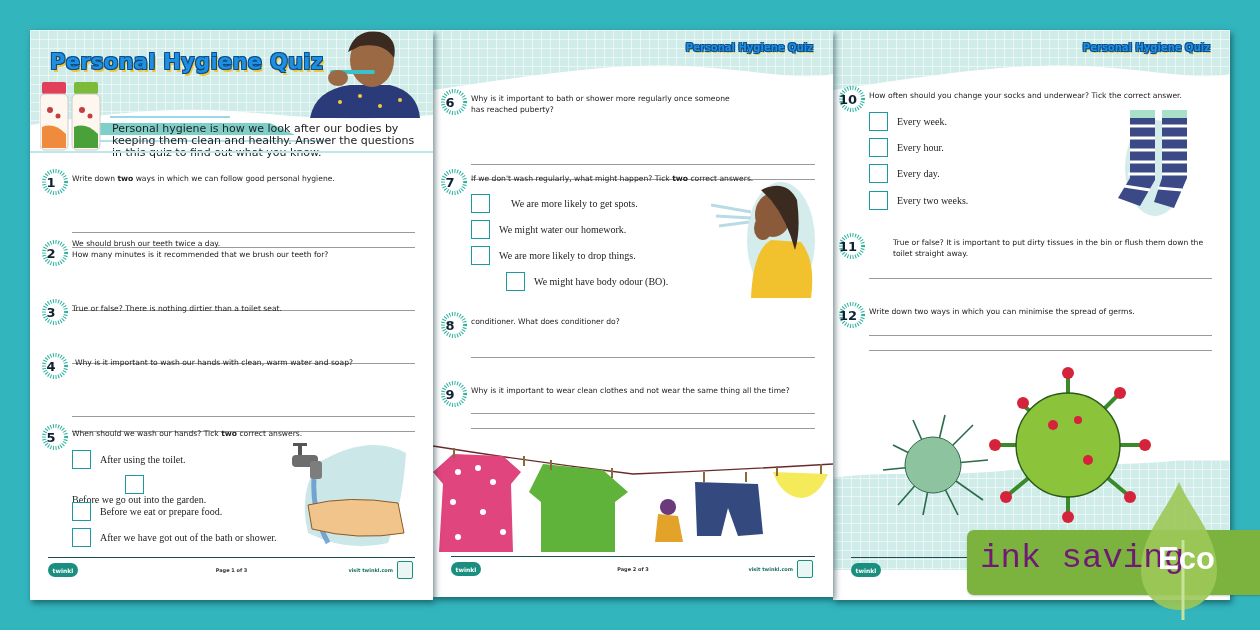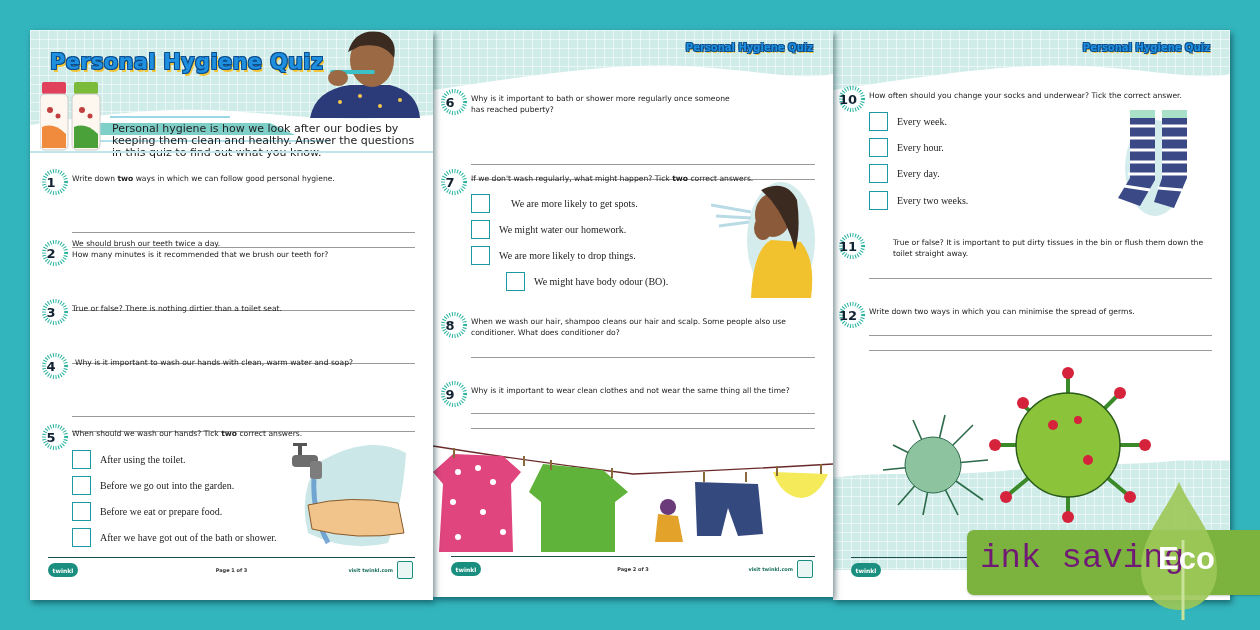--- a/index.html
+++ b/index.html
@@ -192,21 +192,21 @@
       <span>5</span>
     </div>
     <div class="qtext">
       <span>When should we wash our hands? Tick </span><b>two</b><span> correct answers.</span>
     </div>
   </div>
   <div class="opt" style="top:419px;">
     <div class="box"></div>
       <span>After using the toilet.</span>
   </div>
-  <div class="opt" style="top:445px;">
+  <div class="opt" style="top:445px;flex-direction:column;">
     <div class="box"></div>
       <span>Before we go out into the garden.</span>
   </div>
   <div class="opt" style="top:471px;">
     <div class="box"></div>
       <span>Before we eat or prepare food.</span>
   </div>
   <div class="opt" style="top:497px;">
     <div class="box"></div>
       <span>After we have got out of the bath or shower.</span>
@@ -292,21 +292,20 @@
 
   <div class="q" style="top:286px;">
     <div class="qnum" style="left:4px;">
       <svg width="30" height="30">
           <circle cx="17" cy="15" r="11" fill="none" stroke="#2bb3a0" stroke-width="4" stroke-dasharray="1 1.6"></circle>
           <circle cx="17" cy="15" r="8.5" fill="#fff"></circle>
         </svg>
       <span>8</span>
     </div>
     <div class="qtext" style="left:38px;">
-      <div>When we wash our hair, shampoo cleans our hair and scalp. Some people also use</div>
       <div>conditioner. What does conditioner do?</div>
     </div>
   </div>
   <div class="line" style="left:38px;top:327px;"></div>
 
   <div class="q" style="top:355px;">
     <div class="qnum" style="left:4px;">
       <svg width="30" height="30">
           <circle cx="17" cy="15" r="11" fill="none" stroke="#2bb3a0" stroke-width="4" stroke-dasharray="1 1.6"></circle>
           <circle cx="17" cy="15" r="8.5" fill="#fff"></circle>

